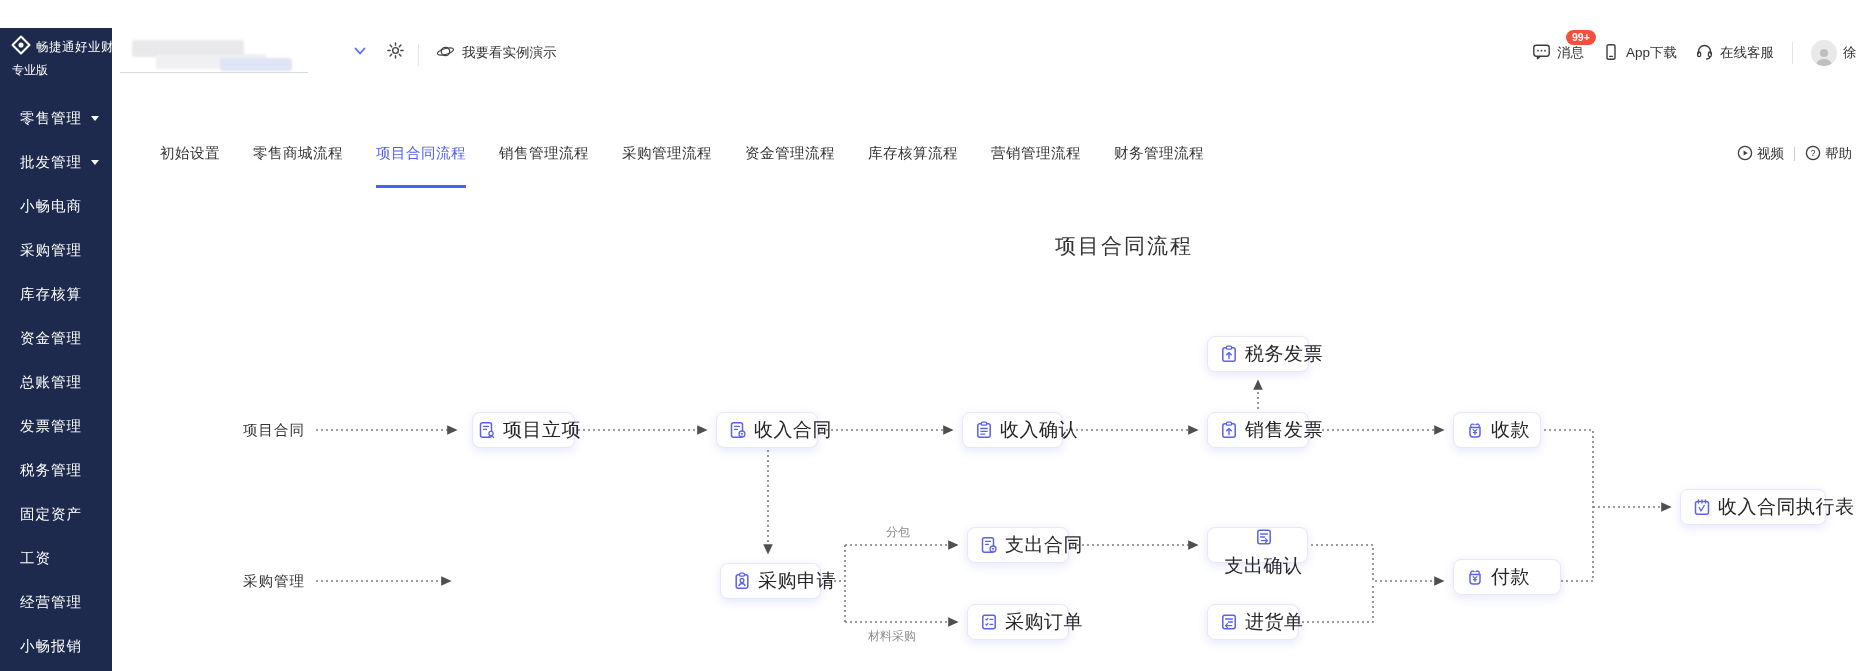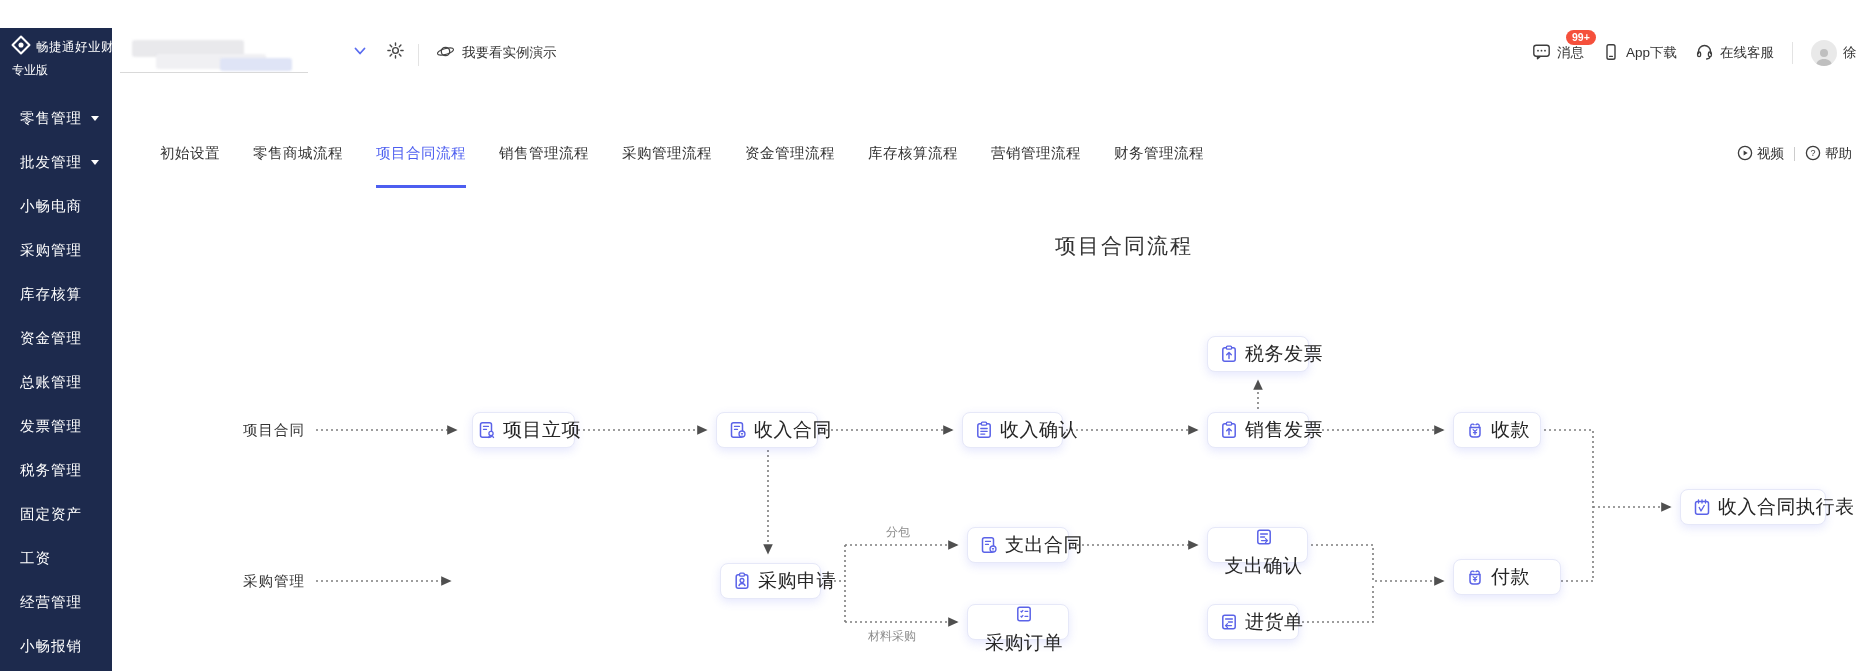--- a/index.html
+++ b/index.html
@@ -372,21 +372,21 @@
         <div class="flow-node" style="left: 1341px; top: 371px; width: 108px;">
           <span>
             <svg width="18" height="18" viewBox="0 0 18 18" style="display:block">
               <path d="M4 6.5h10v6.5a3 3 0 0 1-3 3H7a3 3 0 0 1-3-3z" fill="none" stroke="#5b63e8" stroke-width="1.5"></path>
               <path d="M5.2 6.3c-.8-1-.6-2.3.4-2.9 1-.6 2.2-.2 2.8.8M12.8 6.3c.8-1 .6-2.3-.4-2.9-1-.6-2.2-.2-2.8.8" fill="none" stroke="#5b63e8" stroke-width="1.3"></path>
               <path d="M7.1 8.6L9 10.5l1.9-1.9M9 10.5v3M7.4 11.6h3.2" stroke="#5b63e8" stroke-width="1.2" fill="none" stroke-linecap="round"></path>
             </svg>
           </span>
           <span class="nlabel">付款</span>
         </div>
-        <div class="flow-node" style="left: 855px; top: 416px; width: 102px; flex-direction: column;">
+        <div class="flow-node" style="left: 855px; top: 416px; width: 102px;">
           <span>
             <svg width="18" height="18" viewBox="0 0 18 18" style="display:block">
               <rect x="2.8" y="2.2" width="12.4" height="13.6" rx="2" fill="none" stroke="#5b63e8" stroke-width="1.5"></rect>
               <path d="M5.6 6l1 1 1.6-1.8M5.6 11l1 1 1.6-1.8" fill="none" stroke="#5b63e8" stroke-width="1.2" stroke-linejoin="round"></path>
               <path d="M10 6.3h2.8M10 11.3h2.8" stroke="#5b63e8" stroke-width="1.3" stroke-linecap="round"></path>
             </svg>
           </span>
           <span class="nlabel">采购订单</span>
         </div>
         <div class="flow-node" style="left: 1095px; top: 416px; width: 92px;">

